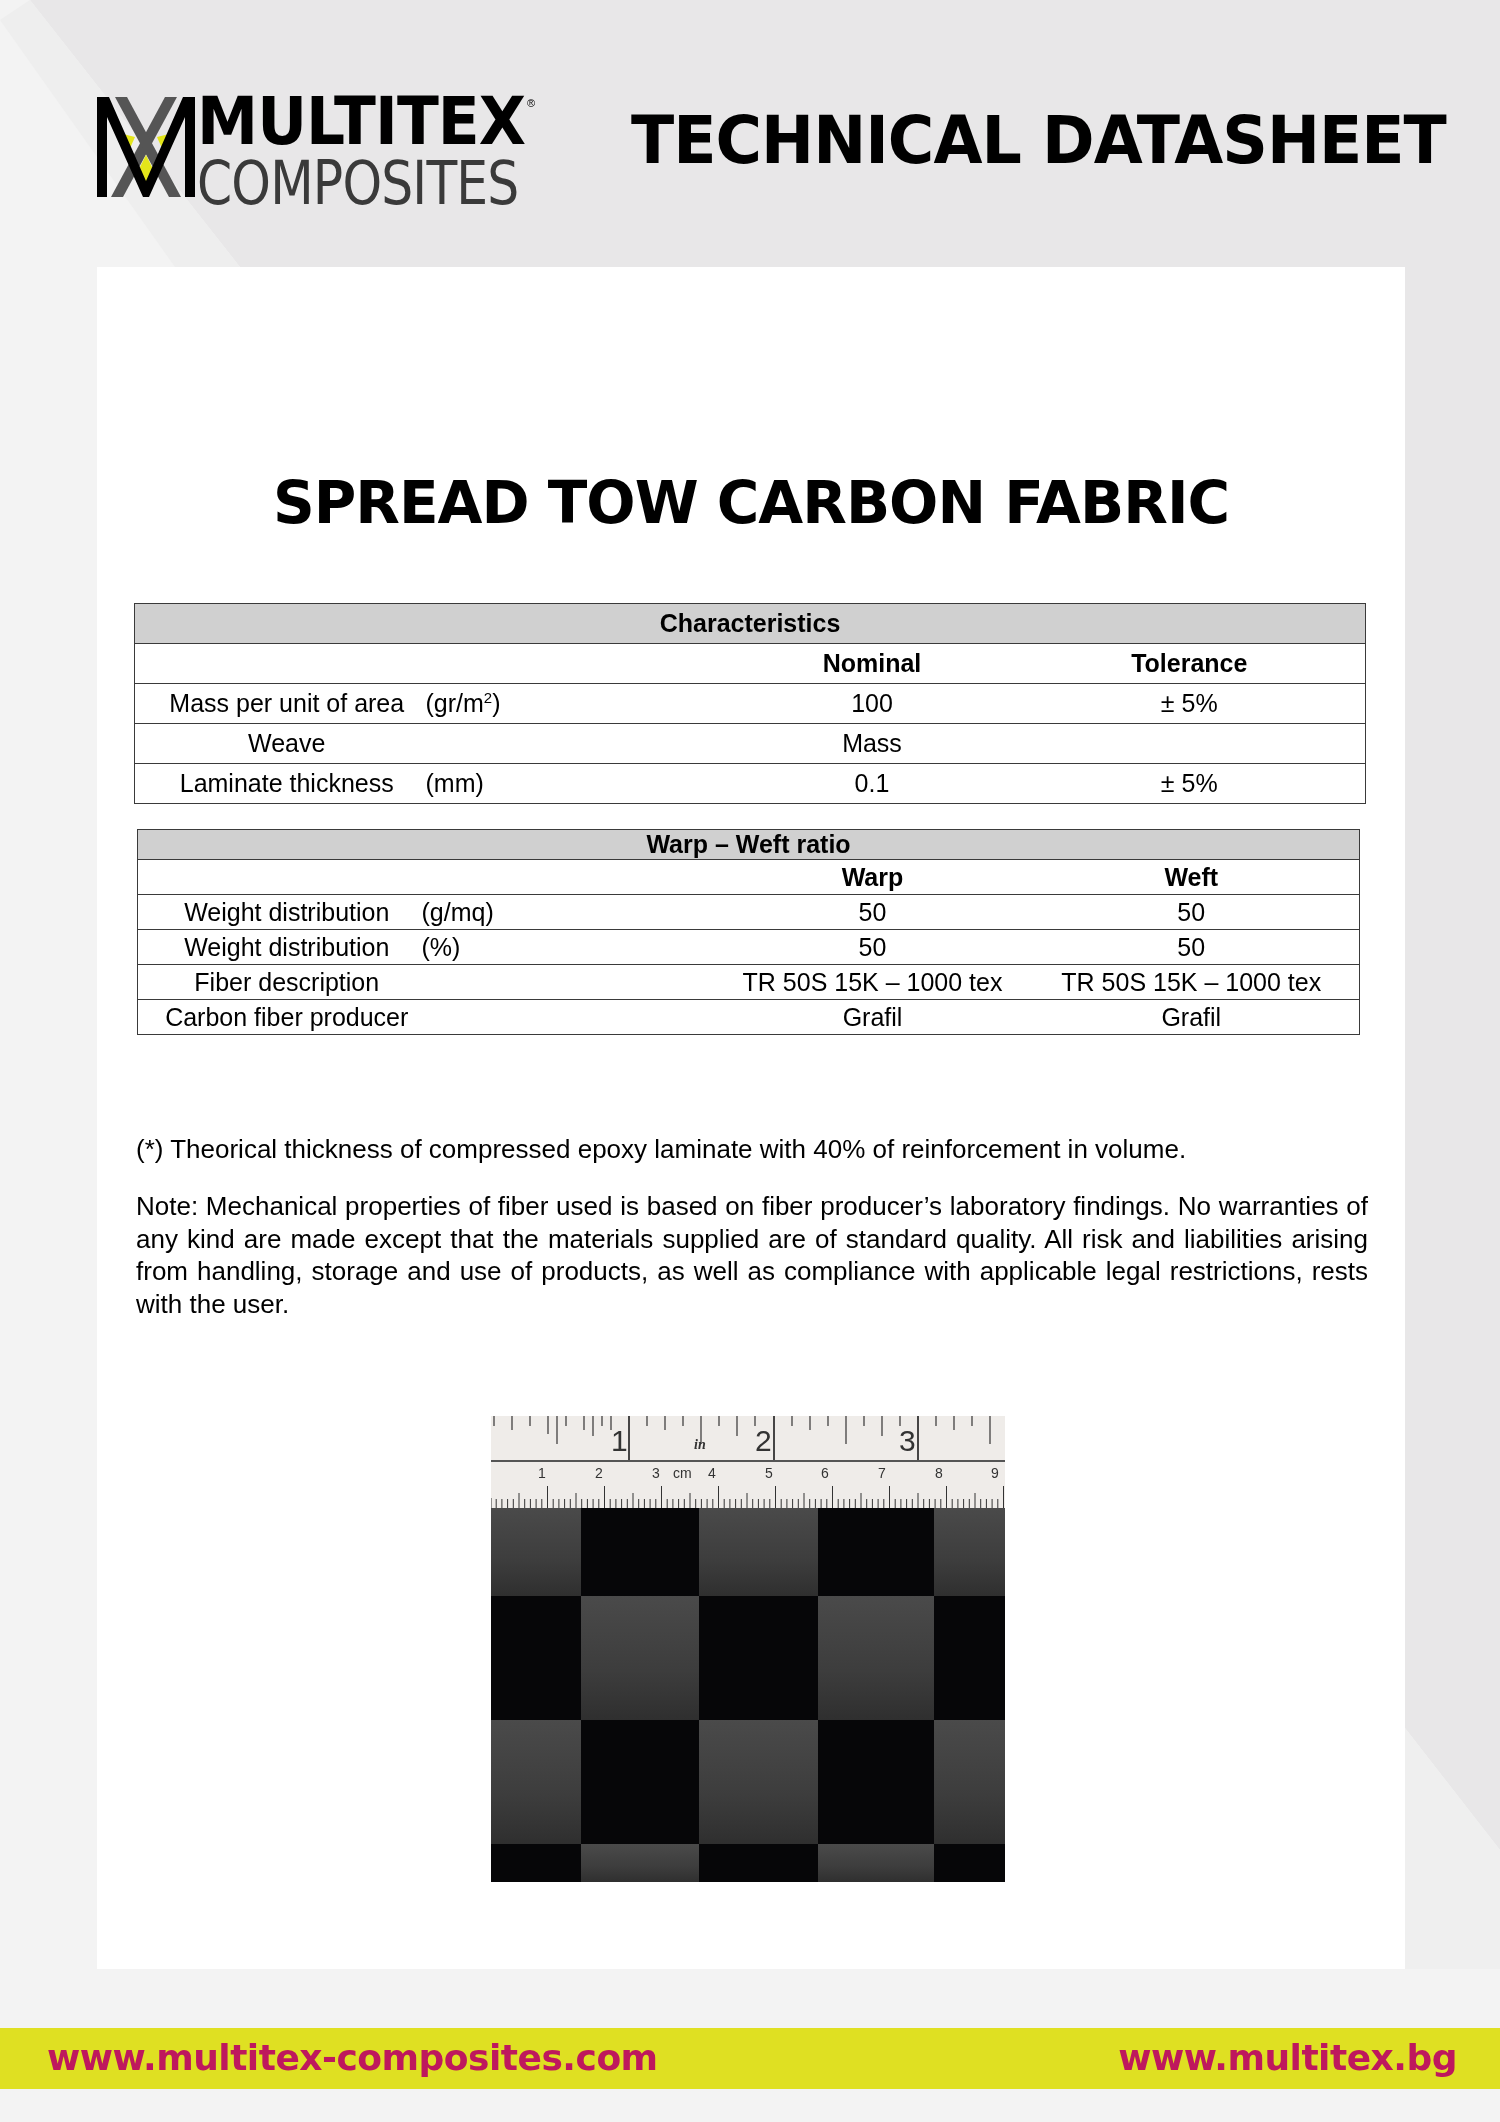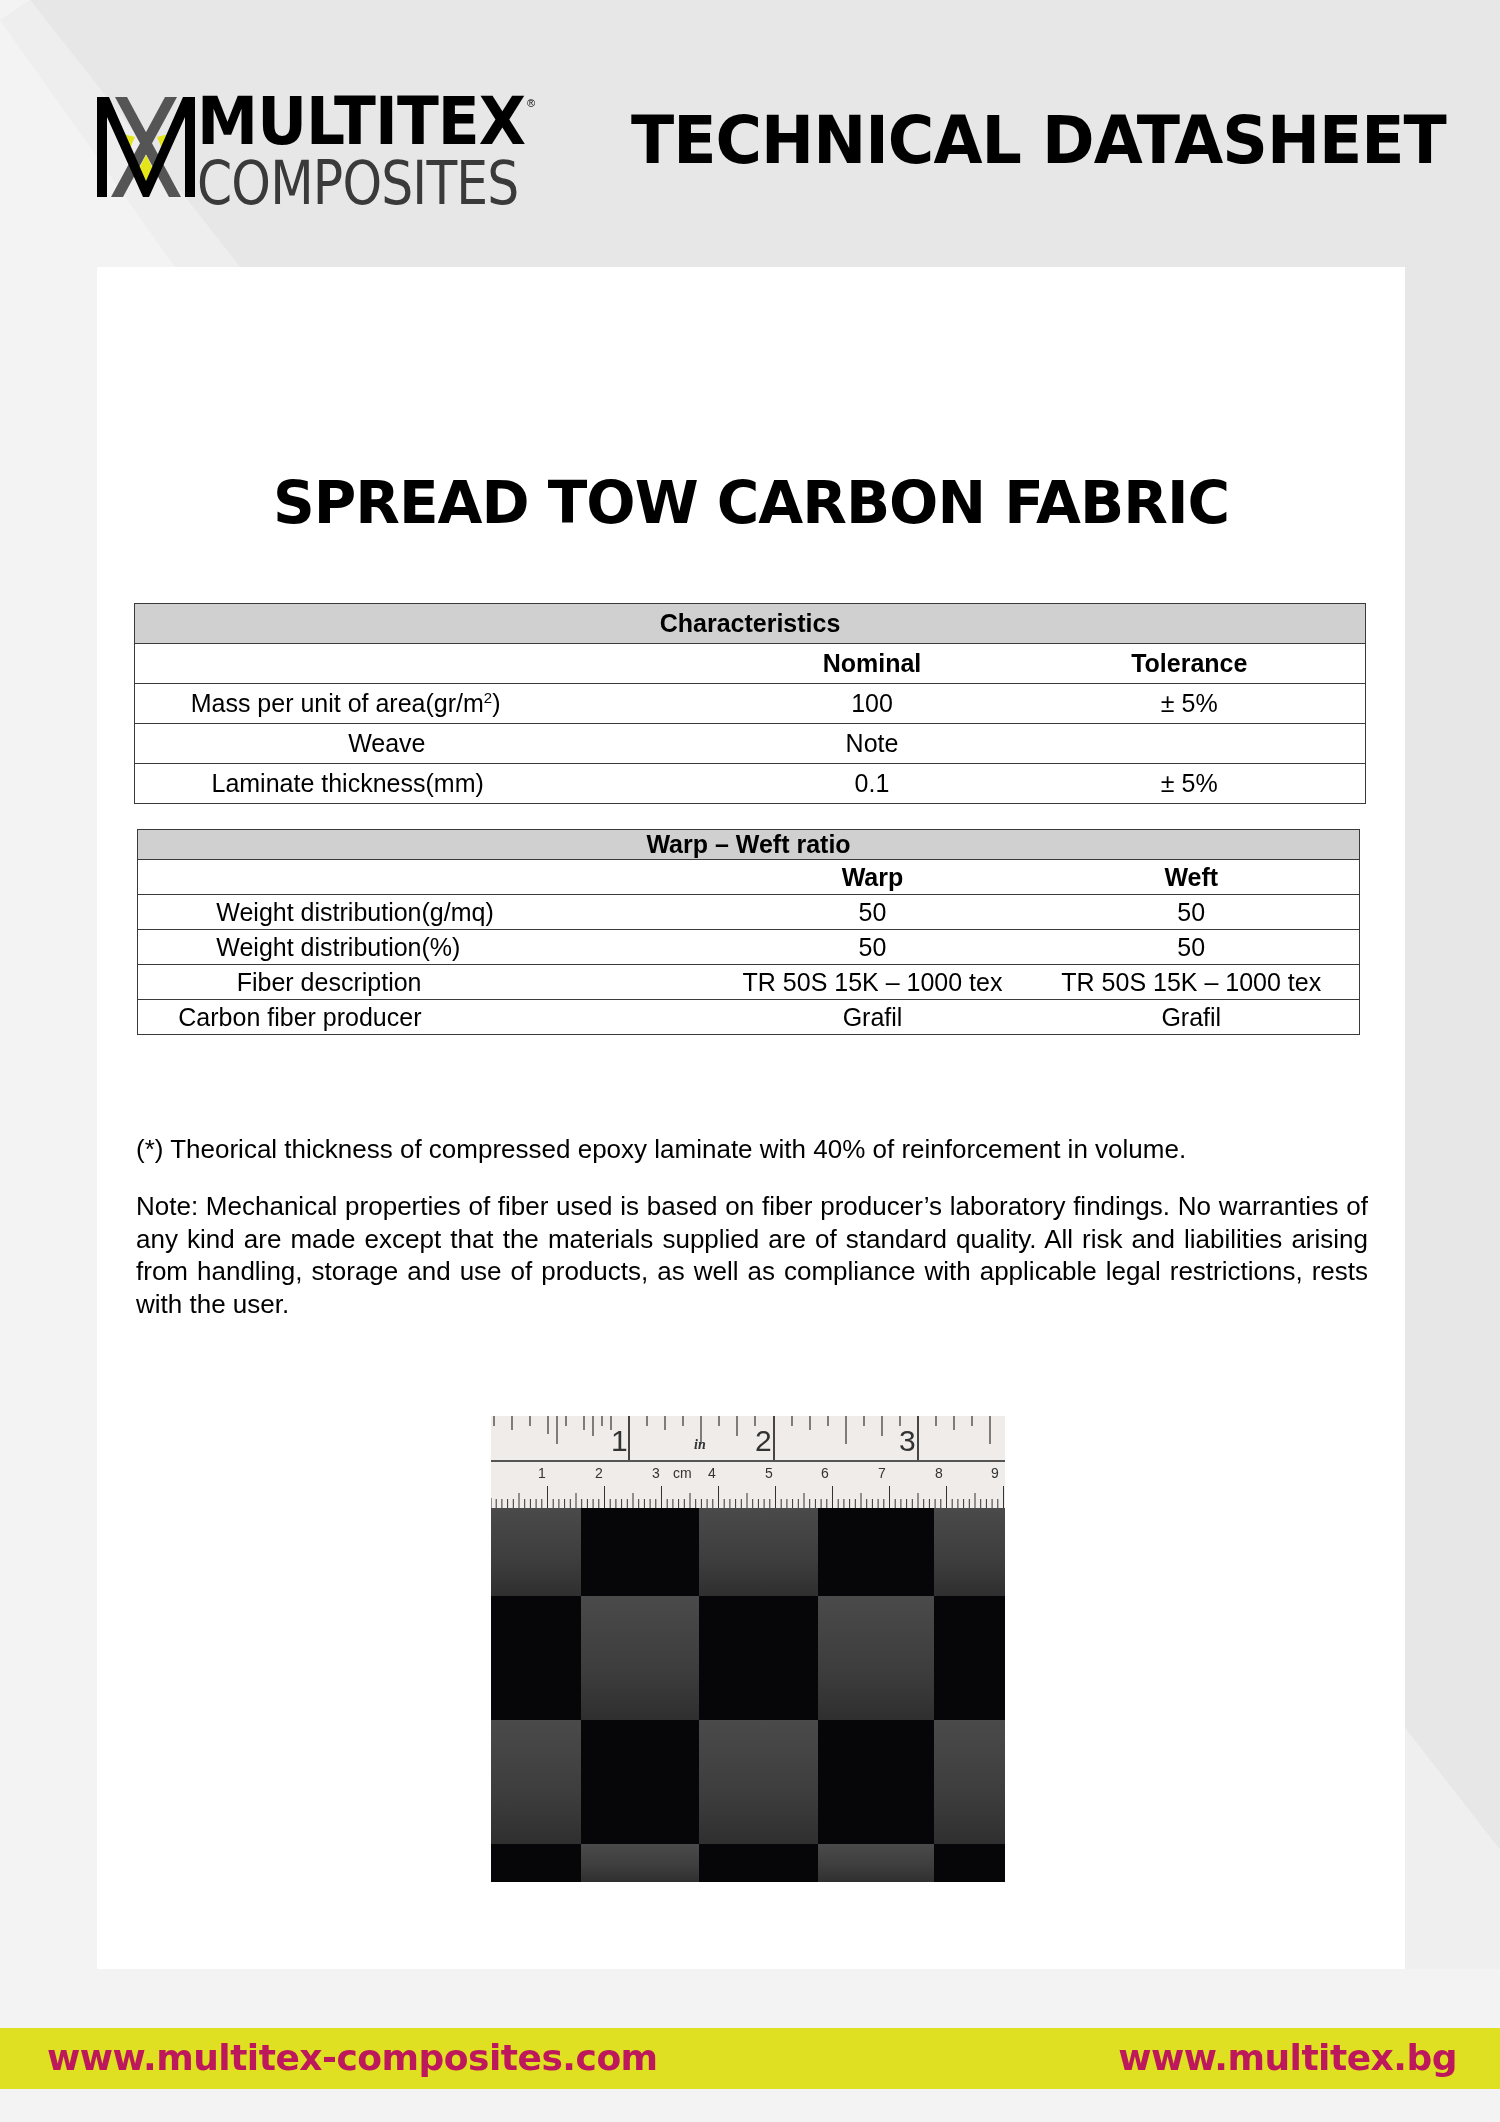--- a/index.html
+++ b/index.html
@@ -51,21 +51,21 @@
   table.spec td, table.spec th {
     border-top: 1.5px solid #3a3a3a; border-bottom: 1.5px solid #3a3a3a;
     padding: 0; white-space: nowrap; overflow: visible;
   }
   table.spec tr > :first-child { border-left: 1.5px solid #3a3a3a; }
   table.spec tr > :last-child { border-right: 1.5px solid #3a3a3a; }
   table.spec .title-row th {
     background: #d0d0d0; font-weight: bold; text-align: center;
   }
   table.spec .sub-row th { font-weight: bold; text-align: center; }
-  table.spec td.lbl { padding-left: 13px; text-align: right; }
+  table.spec td.lbl { padding-left: 13px; text-align: center; }
   table.spec td.unit { text-align: left; }
   table.spec td.val { text-align: center; }
 
   #t1 { left: 134px; top: 603px; width: 1231px; }
   #t1 tr { height: 40px; }
   #t2 { left: 137px; top: 829px; width: 1222px; }
   #t2 tr { height: 35px; }
   #t2 .title-row { height: 22px; }
 
   .footnote {
@@ -152,21 +152,21 @@
   </tr>
   <tr>
     <td class="lbl">Mass per unit of area</td>
     <td class="unit"><span>(gr/m</span><sup style="font-size:15px">2</sup><span>)</span></td>
     <td class="val">100</td>
     <td class="val">± 5%</td>
   </tr>
   <tr>
     <td class="lbl">Weave</td>
     <td class="unit"></td>
-    <td class="val">Note</td>
+    <td class="val">Mass</td>
     <td class="val"></td>
   </tr>
   <tr>
     <td class="lbl">Laminate thickness</td>
     <td class="unit">(mm)</td>
     <td class="val">0.1</td>
     <td class="val">± 5%</td>
   </tr>
 </tbody>
   </table>

